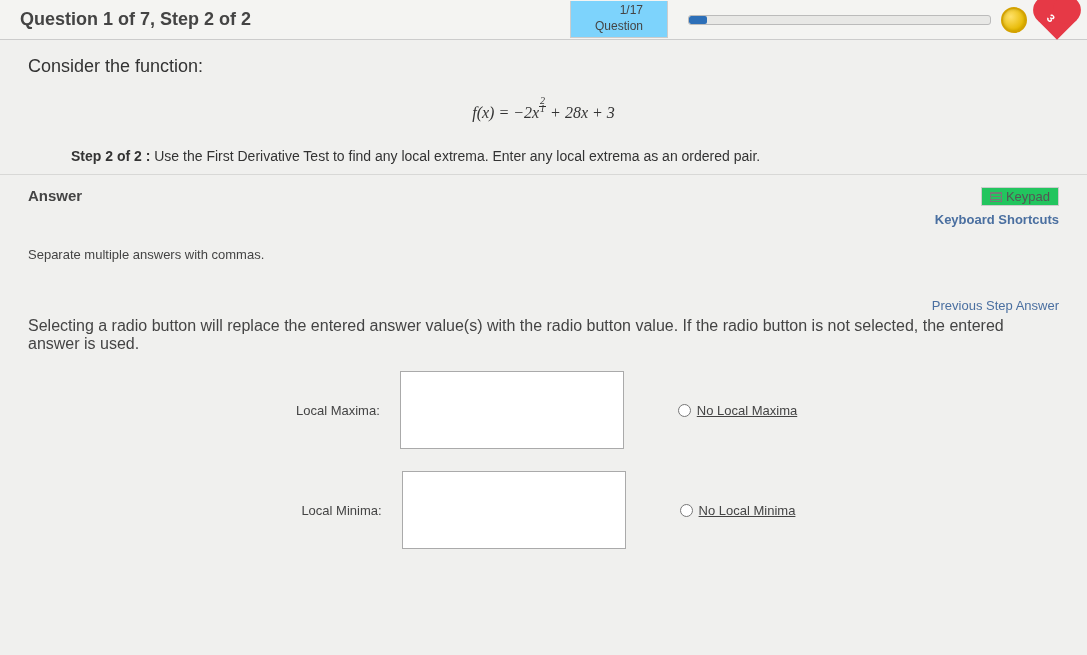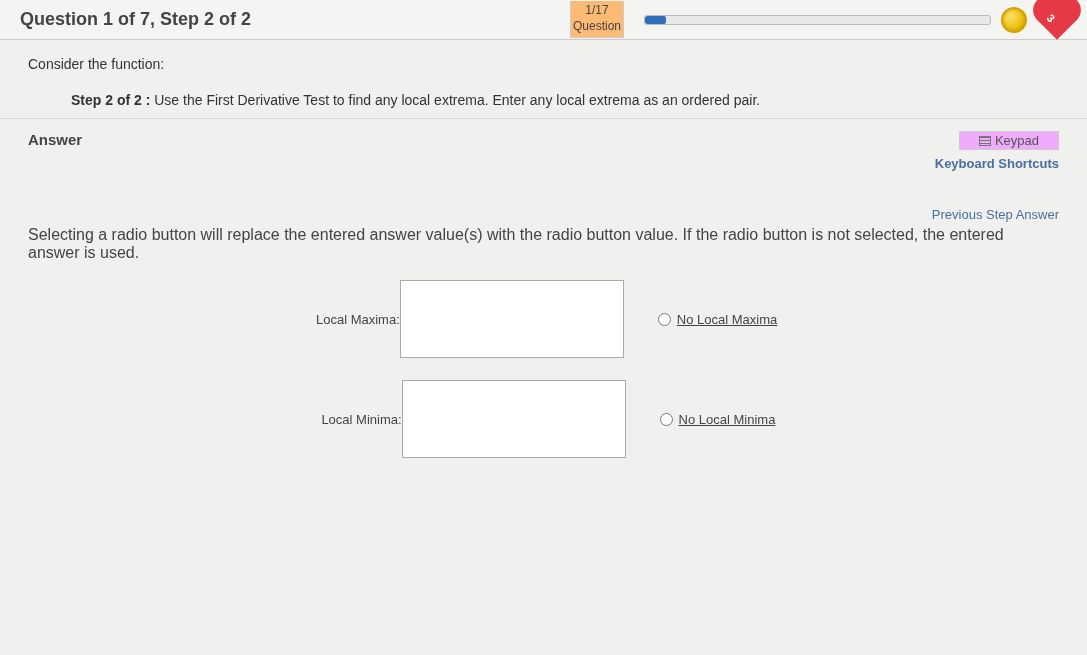--- a/index.html
+++ b/index.html
@@ -23,25 +23,25 @@
       font-weight: bold;
       font-size: 18px;
       color: #444;
       flex: 0 0 auto;
       padding-left: 10px;
       width: 560px;
     }
     .score-box {
       border: 1px solid #ccc;
       border-top: none;
-      text-align: center;
+      text-align: right;
       font-size: 12px;
-      padding: 2px 2px;
+      padding: 2px 24px;
       line-height: 1.3;
-      background: #fdba74;
+      background: #7dd3fc;
       color: #444;
     }
     .progress-wrap {
       flex: 1;
       display: flex;
       align-items: center;
       gap: 10px;
       margin-left: 20px;
     }
     .progress-bar {
@@ -90,21 +90,21 @@
       color: #fff;
       font-weight: bold;
       font-size: 11px;
       top: 6px; left: 11px;
       z-index: 2;
     }
     .problem {
       padding: 16px 28px 10px 28px;
       border-bottom: 1px solid #d8d8d6;
     }
-    .consider { font-size: 14px; color: #333; margin-bottom: 20px; }
+    .consider { font-size: 18px; color: #333; margin-bottom: 20px; }
     .equation {
       text-align: center;
       font-family: "Times New Roman", serif;
       font-size: 16px;
       margin: 20px 0 26px 0;
       font-style: italic;
     }
     .equation .sup { font-size: 10px; vertical-align: super; display: inline-block; line-height: 0.8; }
     .equation .sup .num { border-bottom: 1px solid #333; padding: 0 1px; }
     .step-line { font-size: 14px; color: #333; }
@@ -112,21 +112,21 @@
     .answer-section {
       padding: 12px 28px;
     }
     .answer-row1 {
       display: flex;
       justify-content: space-between;
       align-items: flex-start;
     }
     .answer-label { font-weight: bold; font-size: 15px; color: #444; }
     .helper-links { text-align: right; font-size: 13px; color: #555; }
-    .helper-links .keypad-link { color: #555; border: 1px solid #ccc; padding: 1px 19px; display: inline-flex; align-items:center; gap:4px; cursor:pointer; background:#f0abfc;}
+    .helper-links .keypad-link { color: #555; border: 1px solid #ccc; padding: 1px 8px; display: inline-flex; align-items:center; gap:4px; cursor:pointer; background:#22c55e;}
     .helper-links .kbd-short { color: #4a6fa0; margin-top: 6px; cursor:pointer;font-weight:bold;}
     .sep-note { font-size: 13px; color: #444; margin-top: 20px; }
     .prev-step {
       text-align: right;
       color: #4a6fa0;
       font-size: 13px;
       margin-top: 36px;
       cursor: pointer;
     }
     .radio-note {
@@ -138,21 +138,21 @@
     .inputs-area {
       display: flex;
       flex-direction: column;
       gap: 22px;
       align-items: center;
       margin-left: -40px;
     }
     .input-row {
       display: flex;
       align-items: center;
-      gap: 0;
+      gap: 20px;
     }
     .row-label {
       font-size: 13px;
       color: #444;
       width: 130px;
       text-align: right;
     }
     .big-input {
       width: 224px;
       height: 78px;
@@ -196,36 +196,40 @@
     <div class="coin"></div>
     <div style="position:relative;">
       <div class="heart"></div>
       <span class="heart-num">3</span>
     </div>
   </div>
 </div>
 
 <div class="problem">
   <div class="consider">Consider the function:</div>
+  <div class="equation">
+    <span>f(x) = −2x</span><span class="sup"><span class="num">2</span><br><span>1</span></span><span> + 28x + 3</span>
+  </div>
   <div class="step-line">
     <b>Step 2 of 2 :</b><span> Use the First Derivative Test to find any local extrema. Enter any local extrema as an ordered pair.</span>
   </div>
 </div>
 
 <div class="answer-section">
   <div class="answer-row1">
     <div class="answer-label">Answer</div>
     <div class="helper-links">
       <div class="keypad-link">
         <span class="keypad-icon"></span>
         <span>Keypad</span>
       </div>
       <div class="kbd-short">Keyboard Shortcuts</div>
     </div>
   </div>
+  <div class="sep-note">Separate multiple answers with commas.</div>
 
   <div class="prev-step">Previous Step Answer</div>
   <div class="radio-note">Selecting a radio button will replace the entered answer value(s) with the radio button value. If the radio button is not selected, the entered answer is used.</div>
 
   <div class="inputs-area">
     <div class="input-row">
       <div class="row-label">Local Maxima:</div>
       <textarea class="big-input" style=""></textarea>
       <label class="no-opt">
         <input type="radio" name="maxopt" style="">

